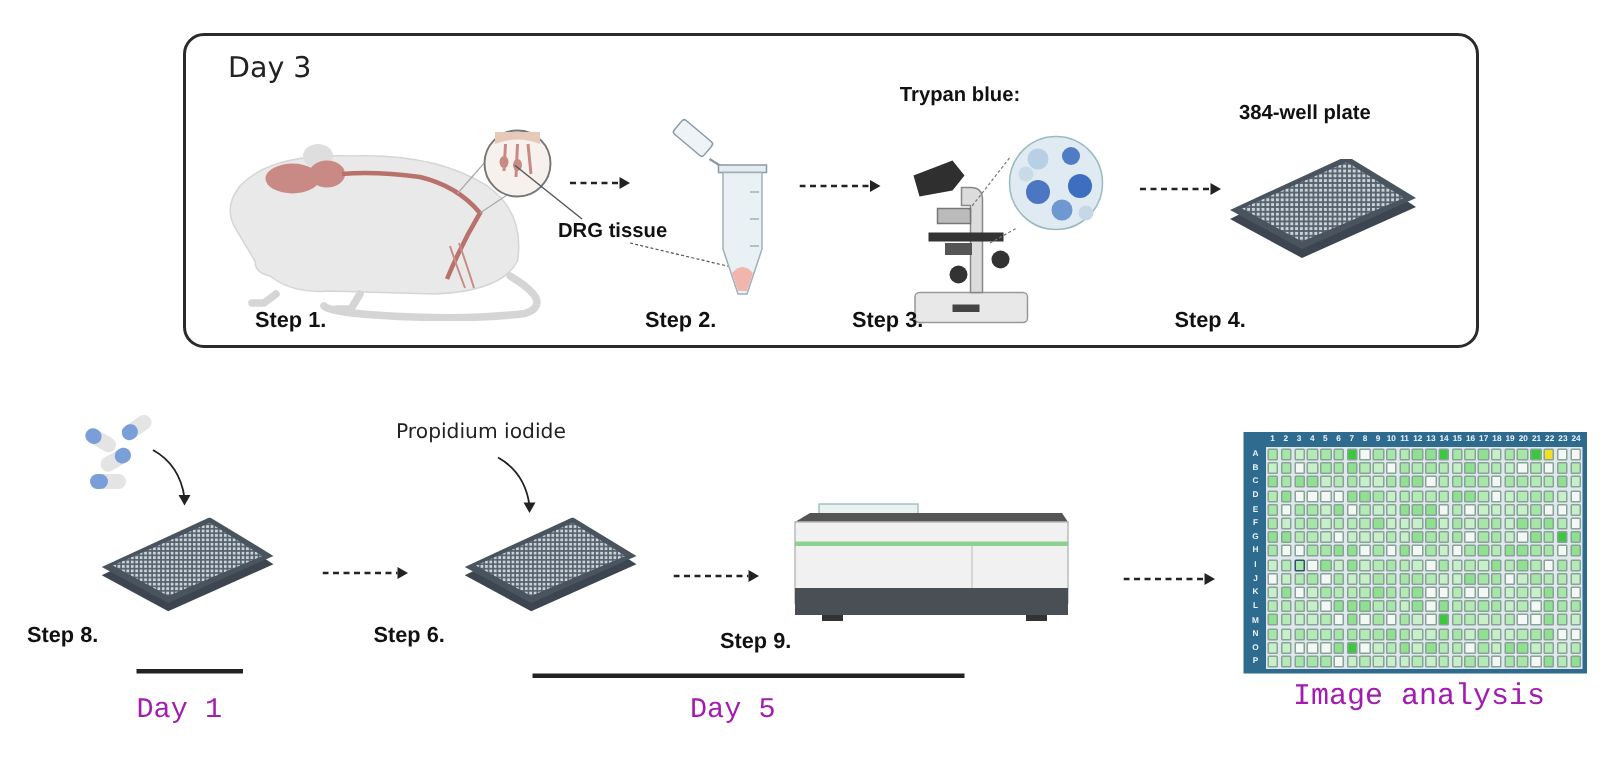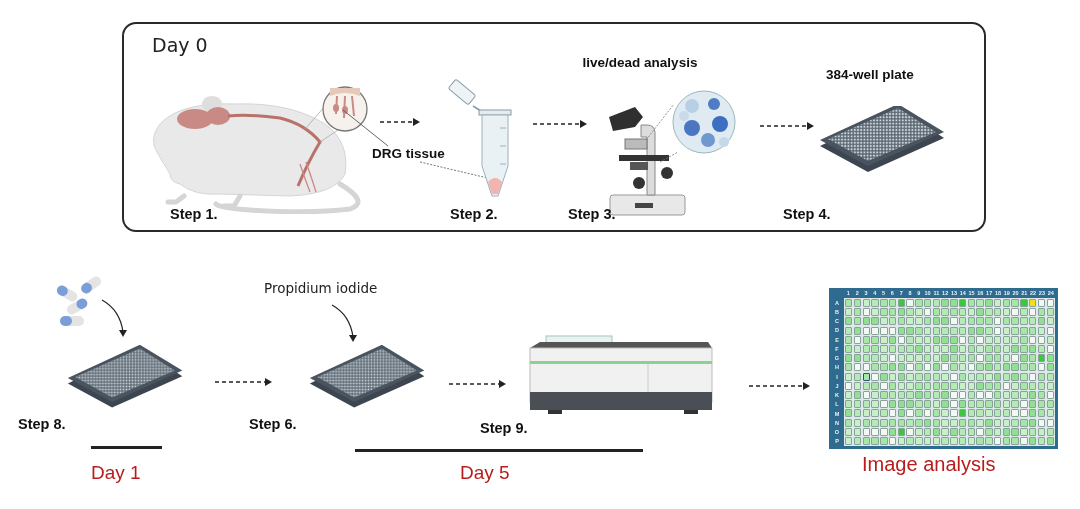--- a/index.html
+++ b/index.html
@@ -4,35 +4,35 @@
 <style>
   html, body { margin:0; padding:0; background:#ffffff; }
   body { width:1080px; height:509px; position:relative; overflow:hidden; font-family:"Liberation Sans", sans-serif; color:#1a1a1a; }
   .abs { position:absolute; }
   .day0-box { position:absolute; left:122px; top:22px; width:864px; height:210px; border:2.5px solid #2a2a2a; border-radius:14px; box-sizing:border-box; }
   .day-title { font-family:"DejaVu Sans", sans-serif; font-size:19px; font-weight:normal; color:#222; }
   .step { font-weight:bold; font-size:14.5px; color:#111; }
   .lbl-bold { font-weight:bold; font-size:13.5px; color:#111; text-align:center; line-height:17px; }
   .lbl { font-family:"DejaVu Sans", sans-serif; font-size:13.5px; color:#222; }
   .arrow { position:absolute; height:10px; }
-  .big-lbl { font-family:Liberation Sans, sans-serif; font-size:19px; color:#b91c1c; }
+  .big-lbl { font-family:Liberation Mono, monospace; font-size:19px; color:#a21caf; }
   .timeline { position:absolute; height:2.5px; background:#222; }
   .grid-wrap { position:absolute; left:829px; top:288px; width:229px; height:161px; background:#2e6b8f; }
   .grid-head { position:absolute; left:15px; top:0; right:3px; height:10px; display:flex; }
   .grid-head span { flex:1; font-size:5.5px; color:#e8f3fa; text-align:center; line-height:10px; font-weight:bold; }
   .grid-rows { position:absolute; left:2px; top:10px; width:12px; bottom:3px; display:flex; flex-direction:column; }
   .grid-rows span { flex:1; font-size:5.5px; color:#e8f3fa; text-align:center; font-weight:bold; display:flex; align-items:center; justify-content:center; }
   .grid { position:absolute; left:15px; top:10px; right:3px; bottom:3px; background:#dfe8ea; display:grid; grid-template-columns:repeat(24,1fr); grid-template-rows:repeat(16,1fr); gap:1.3px; padding:1px; box-sizing:border-box; }
   .well { border:1px solid #8aa39a; border-radius:1px; background:#b8ecb8; }
 </style>
 </head>
 <body>
 
 <div class="day0-box"></div>
-<div class="abs day-title" style="left:152px;top:34px;">Day 0</div>
+<div class="abs day-title" style="left:152px;top:34px;">Day 3</div>
 
 <svg class="abs" style="left:140px;top:84px;" width="240" height="130" viewBox="0 0 240 130">
   <path d="M20 40 Q40 18 95 20 Q150 18 185 40 Q210 58 205 90 Q195 110 150 112 L80 110 Q55 112 40 100 Q30 98 30 90 L18 70 Q8 55 20 40 Z" fill="#e9e9e9" stroke="#d5d5d5"></path>
   <ellipse cx="72" cy="20" rx="10" ry="8" fill="#dedede"></ellipse>
   <path d="M44 112 L36 118 L28 118 M100 112 L94 122 L84 122" stroke="#d5d5d5" stroke-width="5" fill="none" stroke-linecap="round"></path>
   <path d="M200 100 Q230 118 210 125 Q170 130 110 126 Q80 124 76 120" stroke="#d5d5d5" stroke-width="5" fill="none" stroke-linecap="round"></path>
   <ellipse cx="55" cy="35" rx="18" ry="10" fill="#c98a85"></ellipse>
   <ellipse cx="78" cy="32" rx="12" ry="9" fill="#c98a85"></ellipse>
   <path d="M88 32 Q110 30 140 34 Q165 40 180 58 Q168 78 158 102" stroke="#b8726b" stroke-width="3" fill="none"></path>
   <path d="M160 80 Q165 95 170 108 M166 78 Q172 95 176 108" stroke="#c98a85" stroke-width="1.3" fill="none"></path>
@@ -70,21 +70,21 @@
   <line x1="55" y1="86" x2="61" y2="86" stroke="#9eb0bb"></line>
   <path d="M43 104 Q50 96 57 104 L53 116 L47 116 Z" fill="#f2b5ae"></path>
 </svg>
 
 <svg class="arrow" style="left:533px;top:119px;" width="55" height="10">
   <line x1="0" y1="5" x2="47" y2="5" stroke="#222" stroke-width="1.6" stroke-dasharray="4,3"></line>
   <polygon points="47,1 54,5 47,9" fill="#222"></polygon>
 </svg>
 
 <div class="abs lbl-bold" style="left:560px;top:54px;width:160px;">
-  <div>live/dead analysis</div>
+  <div>Trypan blue:</div>
 </div>
 
 <svg class="abs" style="left:605px;top:103px;" width="90" height="115" viewBox="0 0 90 115">
   <rect x="5" y="92" width="75" height="20" rx="3" fill="#e8e8e8" stroke="#999"></rect>
   <rect x="30" y="100" width="18" height="5" fill="#444"></rect>
   <path d="M50 92 L50 30 Q50 22 42 22 L36 22 L36 34 L42 34 L42 92 Z" fill="#dcdcdc" stroke="#888"></path>
   <rect x="14" y="52" width="50" height="6" fill="#333"></rect>
   <rect x="25" y="59" width="18" height="8" fill="#555"></rect>
   <circle cx="62" cy="70" r="6" fill="#333"></circle>
   <rect x="20" y="36" width="22" height="10" fill="#bbb" stroke="#777"></rect>
@@ -120,21 +120,21 @@
       <rect width="3.2" height="3.2" fill="#56606a"></rect>
       <rect x="0.6" y="0.6" width="2" height="2" fill="#c9d4dc"></rect>
     </pattern>
   </defs>
   <path d="M2 40 L80 2 L126 32 L50 66 Z" fill="#3d4650"></path>
   <path d="M2 34 L80 -2 L126 26 L50 60 Z" fill="#4a545e"></path>
   <path d="M10 33 L80 2 L118 26 L50 55 Z" fill="url(#wells)"></path>
 </svg>
 
 <div class="abs step" style="left:170px;top:206px;">Step 1.</div>
-<div class="abs step" style="left:450px;top:206px;">Step 2.</div>
+<div class="abs step" style="left:430px;top:206px;">Step 2.</div>
 <div class="abs step" style="left:568px;top:206px;">Step 3.</div>
 <div class="abs step" style="left:783px;top:206px;">Step 4.</div>
 
 <svg class="abs" style="left:52px;top:274px;" width="70" height="60">
   <g transform="rotate(-35 40 14)">
       <rect x="30" y="6" width="22" height="10" rx="5" fill="#e4e4e4"></rect>
       <rect x="30" y="6" width="11" height="10" rx="5" fill="#7a9fd8"></rect>
     </g>
   <g transform="rotate(30 16 20)">
       <rect x="4" y="15" width="22" height="10" rx="5" fill="#e4e4e4"></rect>

